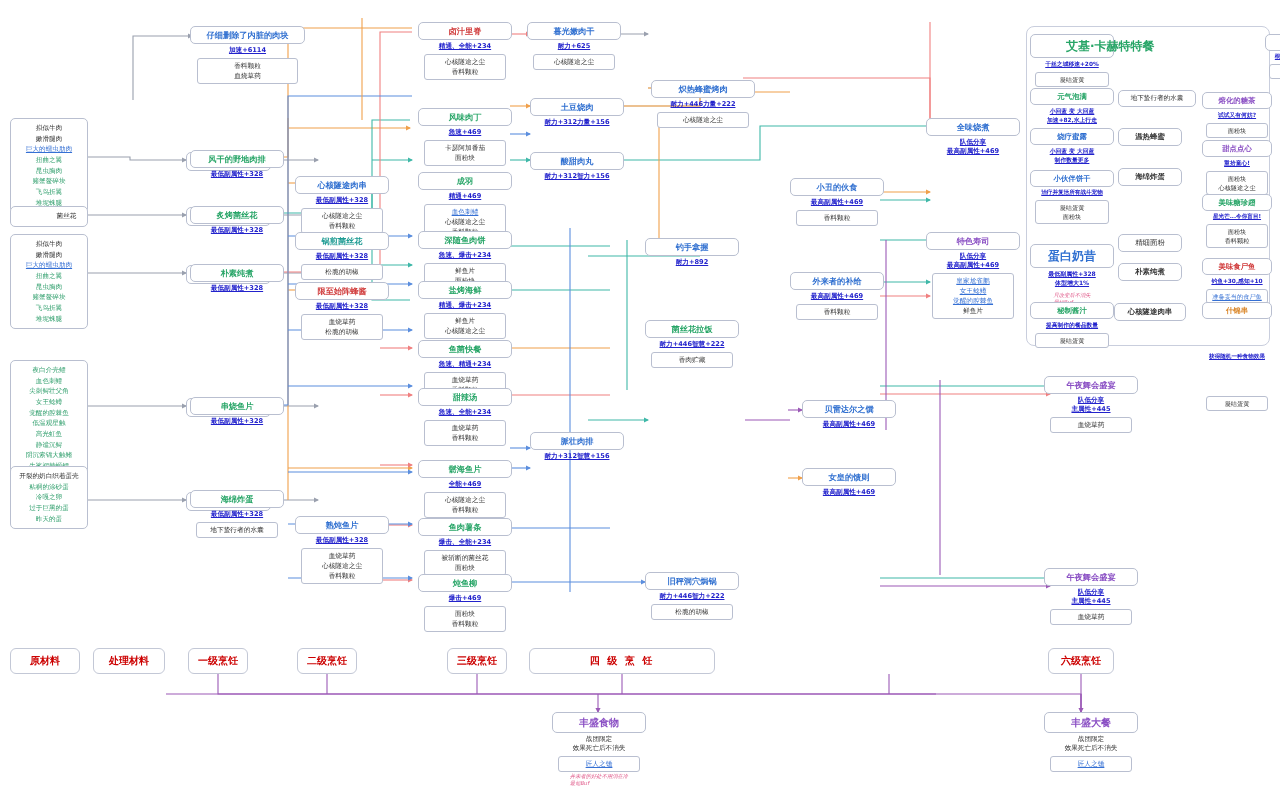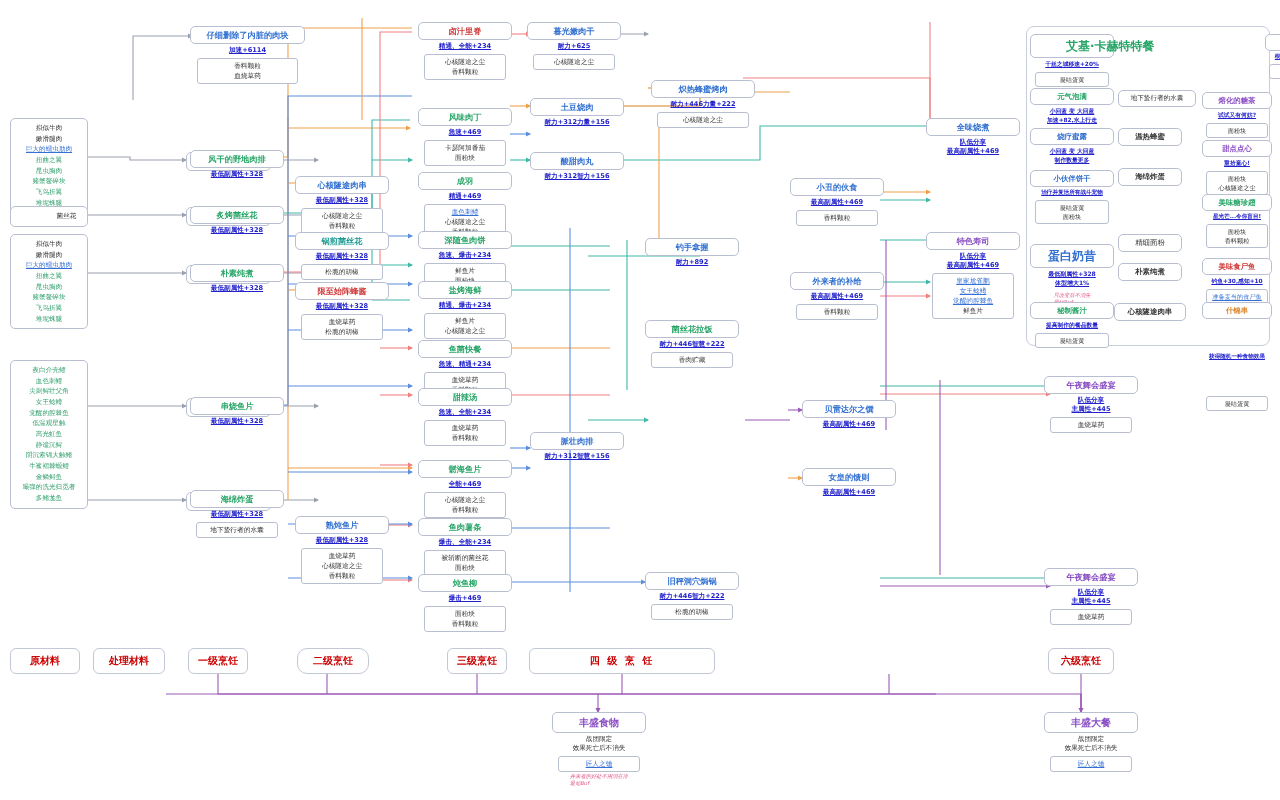--- a/index.html
+++ b/index.html
@@ -294,20 +294,27 @@
     <div class="g">低温观星触</div>
     <div class="g">高光虹鱼</div>
     <div class="g">静谧沉鲟</div>
     <div class="g">阴沉索锦大触鳍</div>
     <div class="g">牛鲨褶棘螈鳢</div>
     <div class="g">金鳞鲟鱼</div>
     <div class="g">嘬弹的洗光归觅者</div>
     <div class="g">多鳍尨鱼</div>
   </div>
 
+  <div class="stack" style="left:10px;top:466px;width:78px;">
+    <div>开裂的奶白织着蛋壳</div>
+    <div class="g">粘稠的涂砂蛋</div>
+    <div class="g">冷嘎之卵</div>
+    <div class="g">过于巨黑的蛋</div>
+    <div class="g">昨天的蛋</div>
+  </div>
 
   <div class="pill" style="left:186px;top:152px;width:85px;">分切的肉排</div>
   <div class="pill" style="left:186px;top:207px;width:85px;">被斩断的菌丝花</div>
   <div class="pill" style="left:186px;top:265px;width:85px;">香肉贮藏</div>
   <div class="pill" style="left:186px;top:398px;width:85px;">鲜鱼片</div>
   <div class="pill" style="left:186px;top:492px;width:85px;">精细面粉</div>
 
   <div class="card" style="left:190px;top:26px;width:115px;">
     <div class="title t-blue">仔细删除了内脏的肉块</div>
     <div class="stat"><span class="u">加速+6114</span></div>
@@ -686,21 +693,21 @@
     <div class="title t-orange" style="font-size:7.4px;">什锦串</div>
     <div class="stat" style="font-size:5.6px;"><span class="u">获得随机一种食物效果</span></div>
     <div class="ing" style="font-size:6.2px;">
       <div>凝结蛋黄</div>
     </div>
   </div>
 
   <div class="legend" style="left:10px;top:648px;width:70px;">原材料</div>
   <div class="legend" style="left:93px;top:648px;width:72px;">处理材料</div>
   <div class="legend" style="left:188px;top:648px;width:60px;">一级烹饪</div>
-  <div class="legend" style="left:297px;top:648px;width:72px;border-radius:10px;">二级烹饪</div>
+  <div class="legend" style="left:297px;top:648px;width:60px;">二级烹饪</div>
   <div class="legend" style="left:447px;top:648px;width:60px;">三级烹饪</div>
   <div class="legend" style="left:529px;top:648px;width:186px;letter-spacing:2px;">四 级 烹 饪</div>
   <div class="legend" style="left:1048px;top:648px;width:66px;">六级烹饪</div>
 
   <div class="card" style="left:552px;top:712px;">
     <div class="title t-purple" style="font-size:10px;">丰盛食物</div>
     <div class="stat" style="white-space:pre-line;color:#333;font-weight:normal;"><span>战团限定
 效果死亡后不消失</span></div>
     <div class="ing">
       <div class="b">匠人之馐</div>

